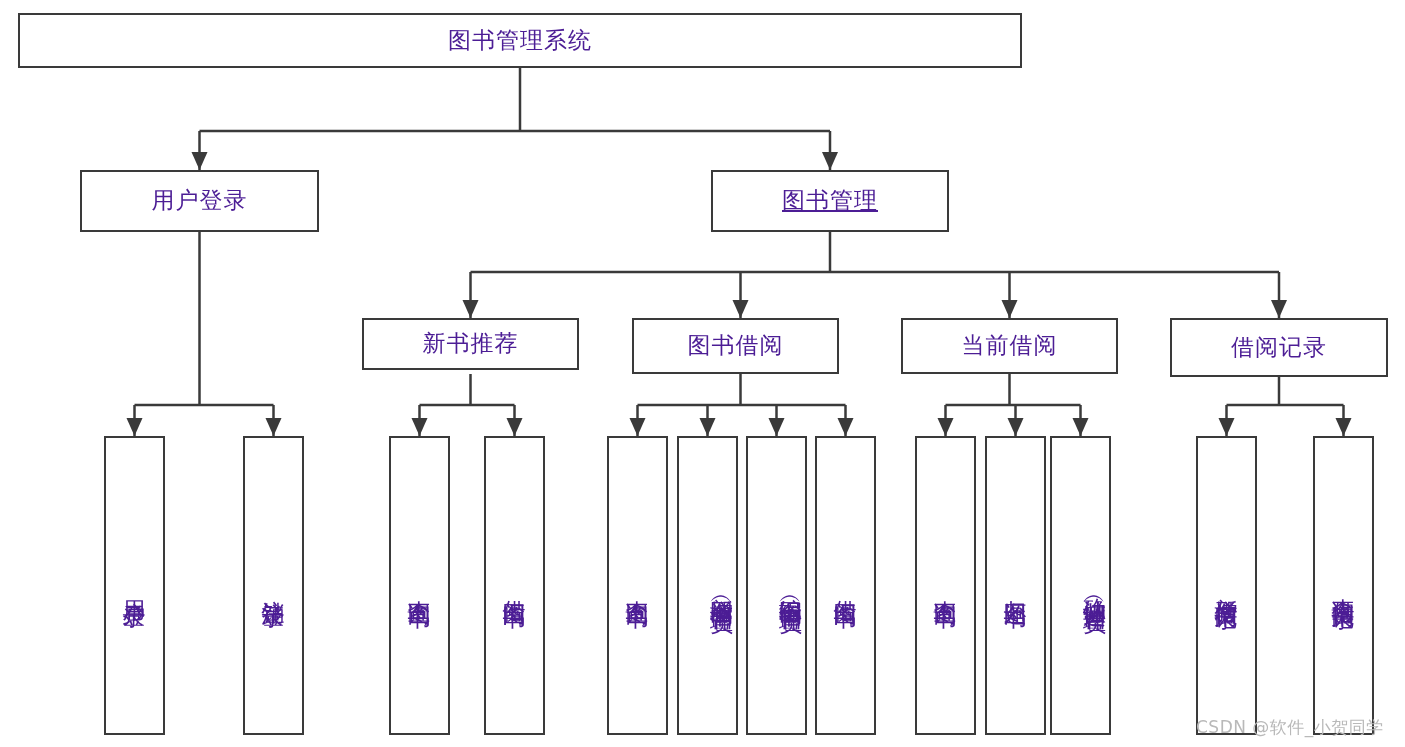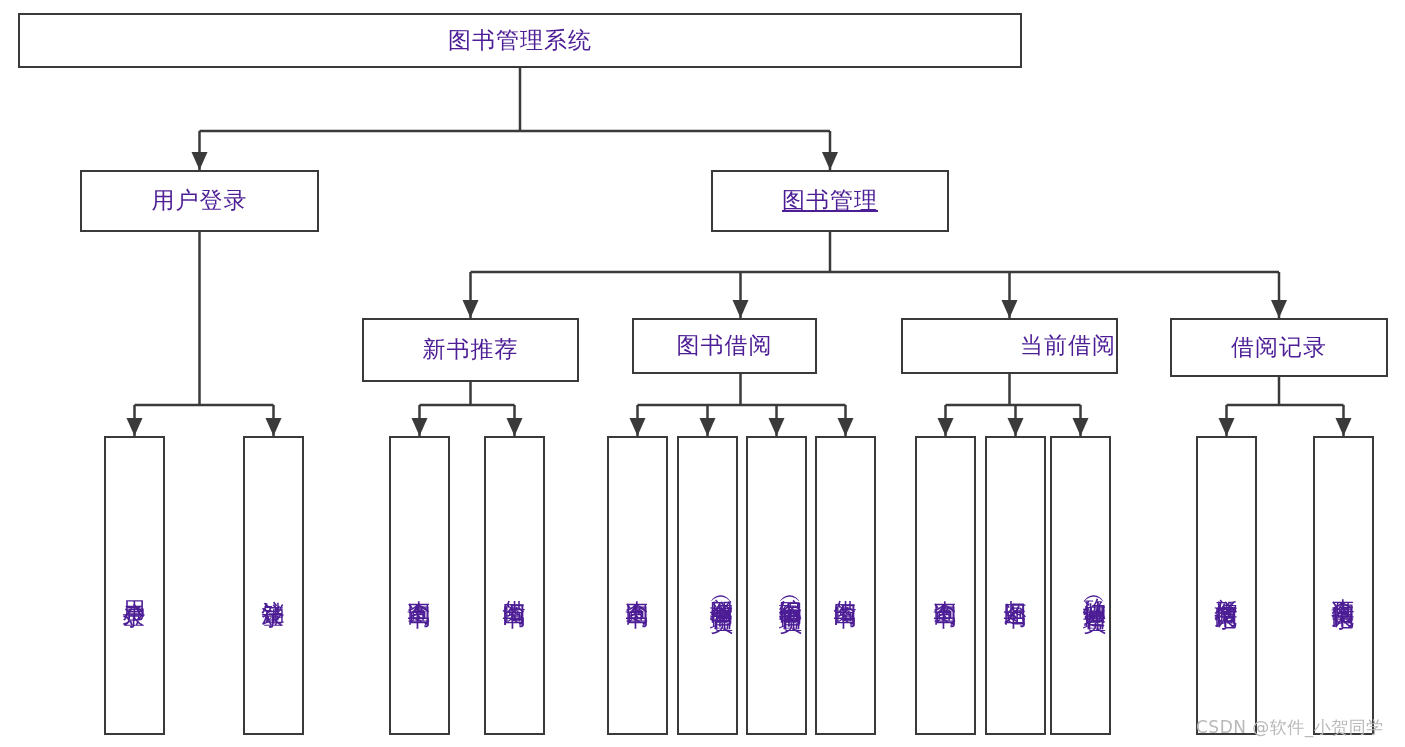--- a/index.html
+++ b/index.html
@@ -131,27 +131,27 @@
   <div id="nodes">
       <div class="node node-root" style="left: 18px; top: 13px; width: 1004px; height: 55px;">
         <span>图书管理系统</span>
       </div>
       <div class="node node-h" style="left: 80px; top: 170px; width: 239px; height: 62px;">
         <span>用户登录</span>
       </div>
       <div class="node node-h" style="left: 711px; top: 170px; width: 238px; height: 62px; text-decoration: underline;">
         <span>图书管理</span>
       </div>
-      <div class="node node-h" style="left: 362px; top: 318px; width: 217px; height: 64px;">
+      <div class="node node-h" style="left: 362px; top: 318px; width: 217px; height: 52px;">
         <span>新书推荐</span>
       </div>
-      <div class="node node-h" style="left: 632px; top: 318px; width: 185px; height: 56px;">
+      <div class="node node-h" style="left: 632px; top: 318px; width: 207px; height: 56px;">
         <span>图书借阅</span>
       </div>
-      <div class="node node-h" style="left: 901px; top: 318px; width: 217px; height: 56px; justify-content: flex-end;">
+      <div class="node node-h" style="left: 901px; top: 318px; width: 217px; height: 56px;">
         <span>当前借阅</span>
       </div>
       <div class="node node-h" style="left: 1170px; top: 318px; width: 218px; height: 59px;">
         <span>借阅记录</span>
       </div>
       <div class="node node-v center-v" style="left: 104px; top: 436px; width: 61px; height: 299px;">
         <span>用户登录</span>
       </div>
       <div class="node node-v center-v" style="left: 243px; top: 436px; width: 61px; height: 299px;">
         <span>注销登录</span>

